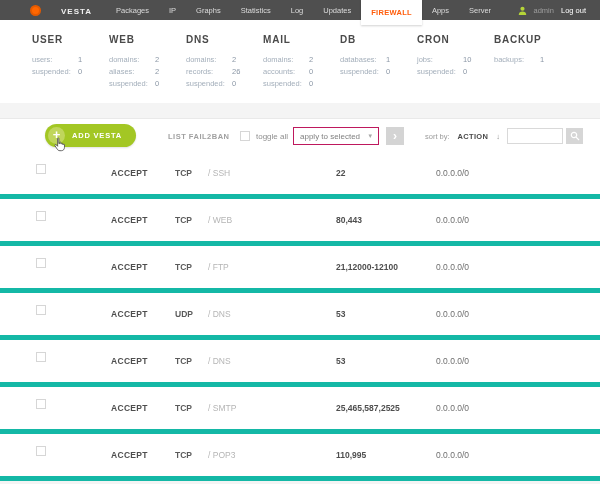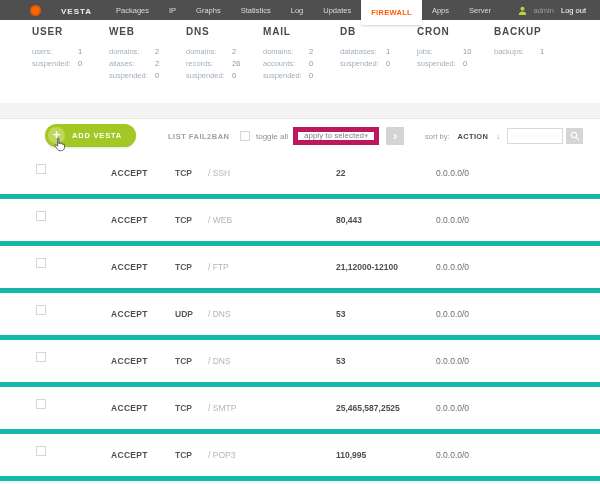--- a/index.html
+++ b/index.html
@@ -31,21 +31,21 @@
     align-self:flex-start; box-shadow:0 1px 2px rgba(0,0,0,.18);
     letter-spacing:.3px;
   }
   .nav-right { margin-left:auto; display:flex; align-items:center; gap:7px; margin-right:14px; }
   .user-icon { width:9px; height:9px; display:inline-block; }
   .nav-user { color:#9d9d9d; font-size:7.5px; }
   .nav-logout { color:#ffffff; font-size:7.5px; cursor:pointer; }
 
   
   .stats {
-    position:absolute; top:12px; left:0; width:600px; height:83px;
+    position:absolute; top:20px; left:0; width:600px; height:83px;
     background:#fff; display:flex; padding:14px 0 0 32px;
   }
   .stat-col { width:77px; }
   .stat-title { font-size:10px; font-weight:bold; color:#4a4a4a; letter-spacing:.8px; margin-bottom:9px; }
   .stat-row { display:flex; font-size:7.5px; line-height:12px; }
   .stat-label { color:#a4afbb; width:46px; }
   .stat-value { color:#8b97a6; }
 
   .gray-band { position:absolute; top:103px; left:0; width:600px; height:15px; background:#f4f4f4; }
 
@@ -74,21 +74,21 @@
   .checkbox {
     width:10px; height:10px; background:#fff; border:1px solid #d6d6d6; display:inline-block;
   }
   .toggle-all-box { position:absolute; left:240px; top:50%; transform:translateY(-50%); cursor:pointer; }
   .toggle-all-label {
     position:absolute; left:256px; top:50%; transform:translateY(-50%);
     font-size:8px; color:#8f8f8f; cursor:pointer;
   }
   .bulk-select {
     position:absolute; left:293px; top:8px; width:86px; height:18px;
-    border:5px solid #be185d; background:#fff; display:flex; align-items:flex-end;
+    border:1px solid #be185d; background:#fff; display:flex; align-items:center;
     padding:0 6px; font-size:8px; color:#808080; cursor:pointer;
   }
   .bulk-caret { margin-left:auto; color:#a8a8a8; font-size:7px; }
   .bulk-go {
     position:absolute; left:386px; top:8px; width:18px; height:18px;
     background:#d4d4d4; color:#fff; font-size:12px; font-weight:bold;
     display:flex; align-items:center; justify-content:center; cursor:pointer;
   }
   .sort-group {
     position:absolute; left:425px; top:50%; transform:translateY(-50%);

